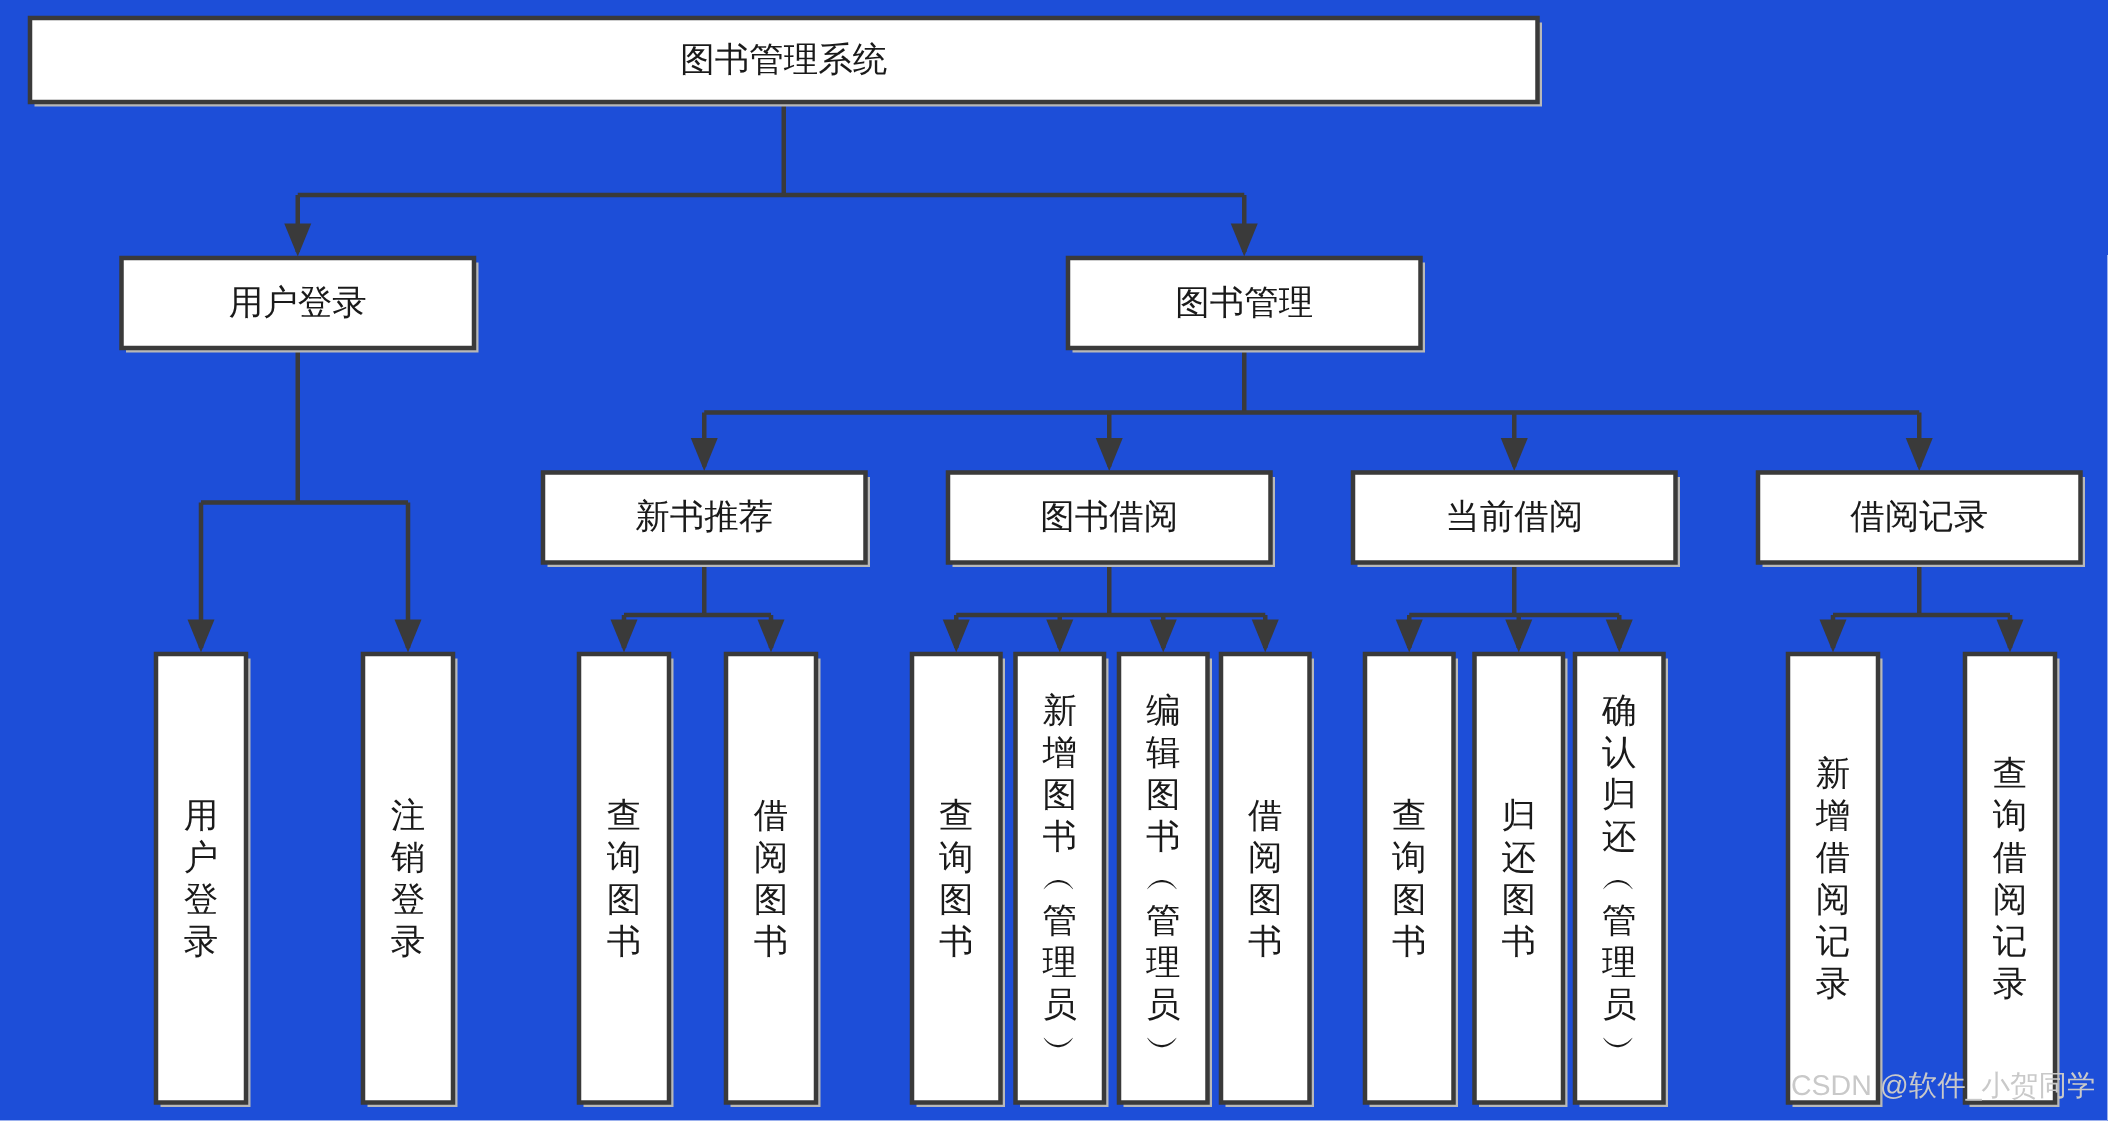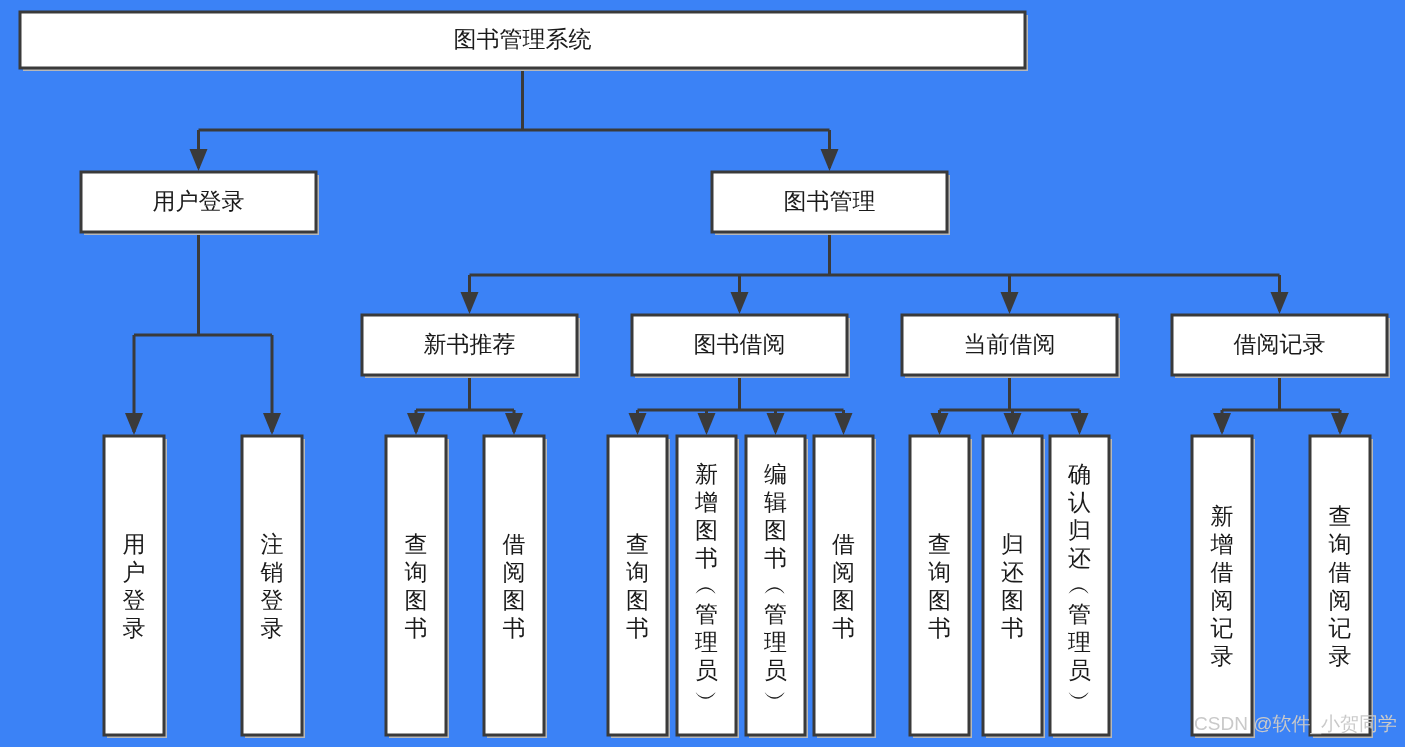--- a/index.html
+++ b/index.html
@@ -8,21 +8,21 @@
     padding: 0;
     background: #ffffff;
   }
   body {
     font-family: "Liberation Sans", "DejaVu Sans", sans-serif;
   }
   #diagram-root {
     position: relative;
     width: 1405px;
     height: 747px;
-    background: #3b82f6;
+    background: #1d4ed8;
     overflow: hidden;
   }
   svg#tree-svg {
     position: absolute;
     left: 0;
     top: 0;
     width: 1405px;
     height: 747px;
     display: block;
   }

